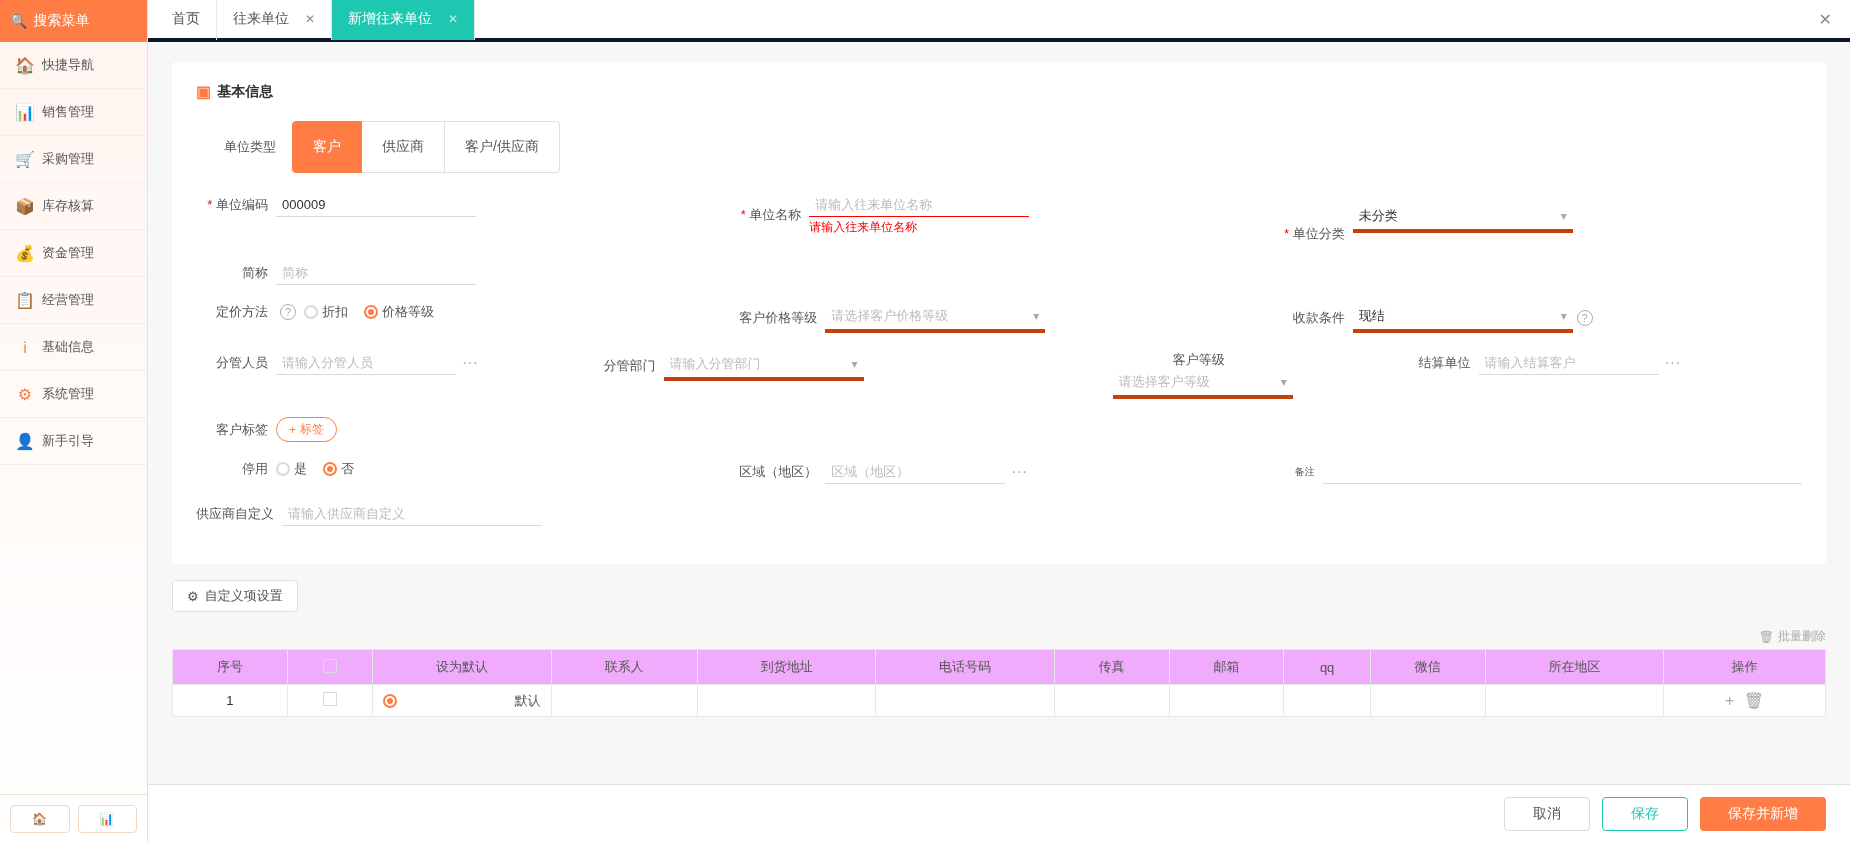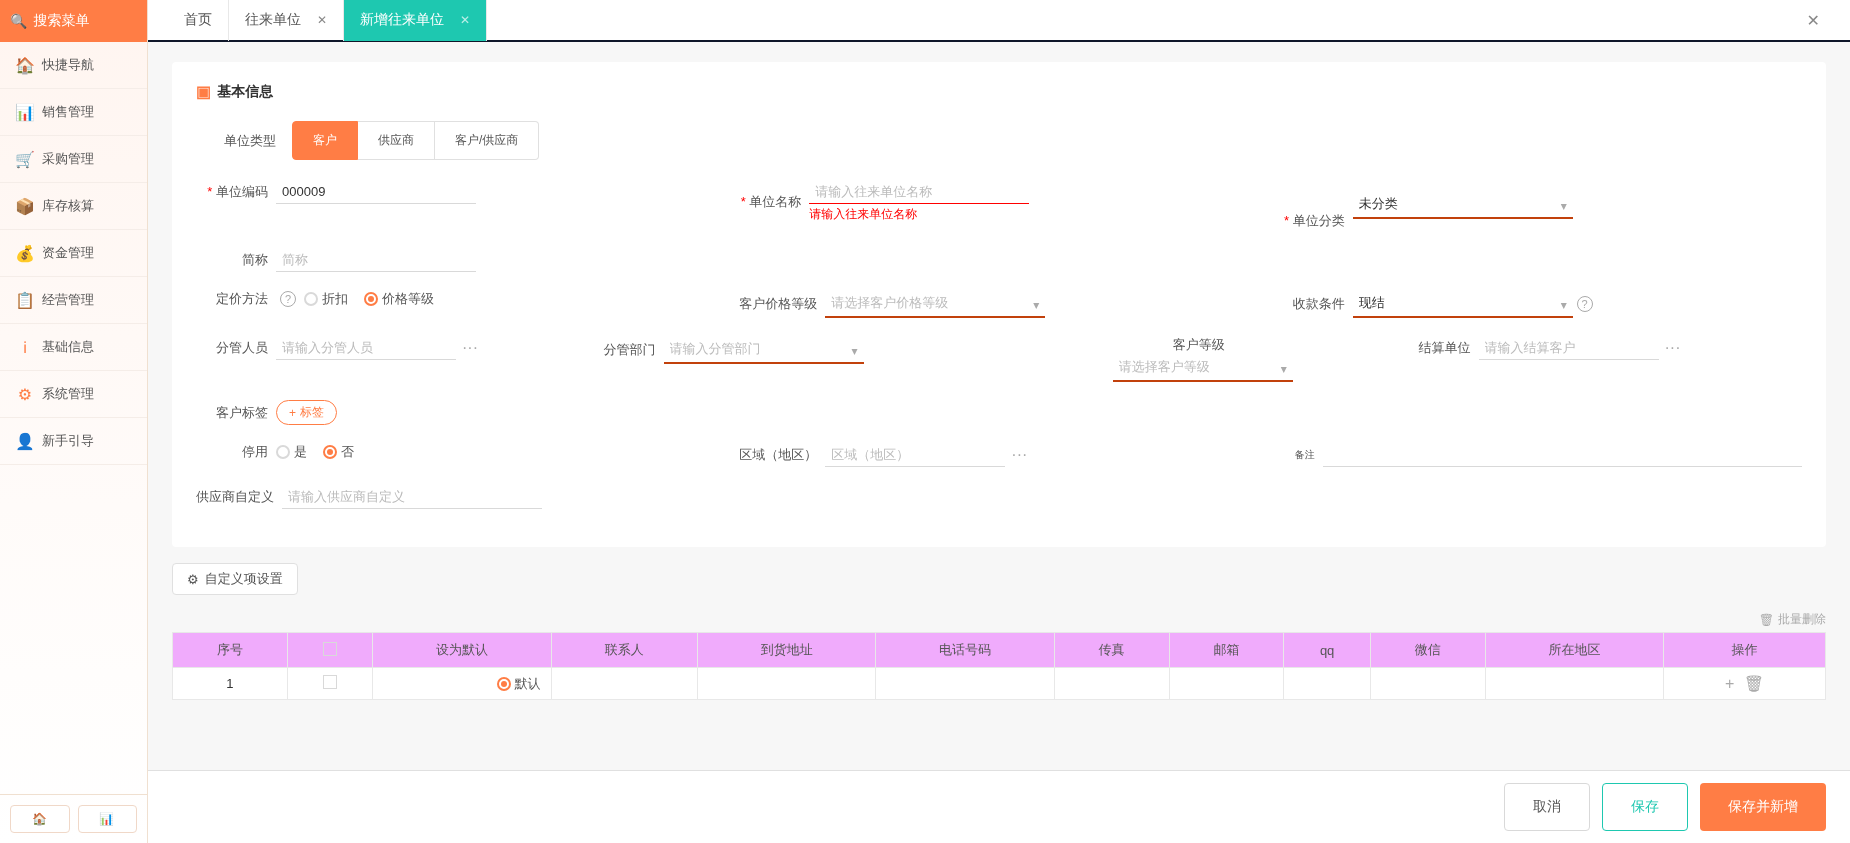--- a/index.html
+++ b/index.html
@@ -70,23 +70,23 @@
       flex-direction: column;
       height: 100%;
       overflow: hidden;
     }
 
     
     .tab-bar {
       display: flex;
       align-items: center;
       background: #fff;
-      border-bottom: 2px solid #0f172a;
+      border-bottom: 4px solid #0f172a;
       height: 42px;
-      padding: 0 20px;
+      padding: 0 8px;
       flex-shrink: 0;
     }
     .tab {
       display: flex;
       align-items: center;
       padding: 0 16px;
       height: 42px;
       font-size: 14px;
       color: #555;
       cursor: pointer;
@@ -157,25 +157,25 @@
       gap: 0;
     }
     .unit-type-label {
       width: 80px;
       text-align: right;
       color: #555;
       font-size: 13px;
       margin-right: 16px;
     }
     .unit-type-btn {
-      padding: 10px 20px;
+      padding: 16px 20px;
       border: 1px solid #e0e0e0;
       background: #fff;
       color: #555;
-      font-size: 12px;
+      font-size: 14px;
       cursor: pointer;
     }
     .unit-type-btn.active {
       background: #ff7d45;
       border-color: #ff7d45;
       color: white;
     }
     .unit-type-btn:first-of-type { border-radius: 4px 0 0 4px; }
     .unit-type-btn:last-of-type { border-radius: 0 4px 4px 0; }
     .unit-type-btn:not(:first-of-type) { border-left: none; }
@@ -226,22 +226,22 @@
       display: block;
     }
     .field-input-wrapper {
       flex: 1;
       display: flex;
       flex-direction: column;
     }
     .field-select {
       flex: 1;
       display: flex;
-      align-items: flex-end;
-      border-bottom: 2px solid #c2410c;
+      align-items: center;
+      border-bottom: 4px solid #c2410c;
       padding: 4px 6px;
       cursor: pointer;
       min-width: 0;
     }
     .field-select-text {
       flex: 1;
       font-size: 13px;
       color: #bbb;
       white-space: nowrap;
       overflow: hidden;
@@ -384,21 +384,21 @@
     .footer-bar {
       background: #fff;
       border-top: 1px solid #e0e0e0;
       padding: 12px 24px;
       display: flex;
       justify-content: flex-end;
       gap: 12px;
       flex-shrink: 0;
     }
     .btn {
-      padding: 14px 28px;
+      padding: 7px 28px;
       border-radius: 4px;
       font-size: 14px;
       cursor: pointer;
       border: none;
     }
     .btn-cancel {
       background: #fff;
       border: 1px solid #d9d9d9;
       color: #555;
     }
@@ -649,21 +649,21 @@
             <th>微信</th>
             <th>所在地区</th>
             <th>操作</th>
           </tr>
         </thead>
         <tbody>
           <tr>
             <td>1</td>
             <td><span class="checkbox-cell"></span></td>
             <td>
-              <div class="radio-item" style="justify-content:flex-end;">
+              <div class="radio-item" style="justify-content:space-between;">
                 <div class="radio-circle checked"></div>
                 <span class="radio-label">默认</span>
               </div>
             </td>
             <td></td>
             <td></td>
             <td></td>
             <td></td>
             <td></td>
             <td></td>

